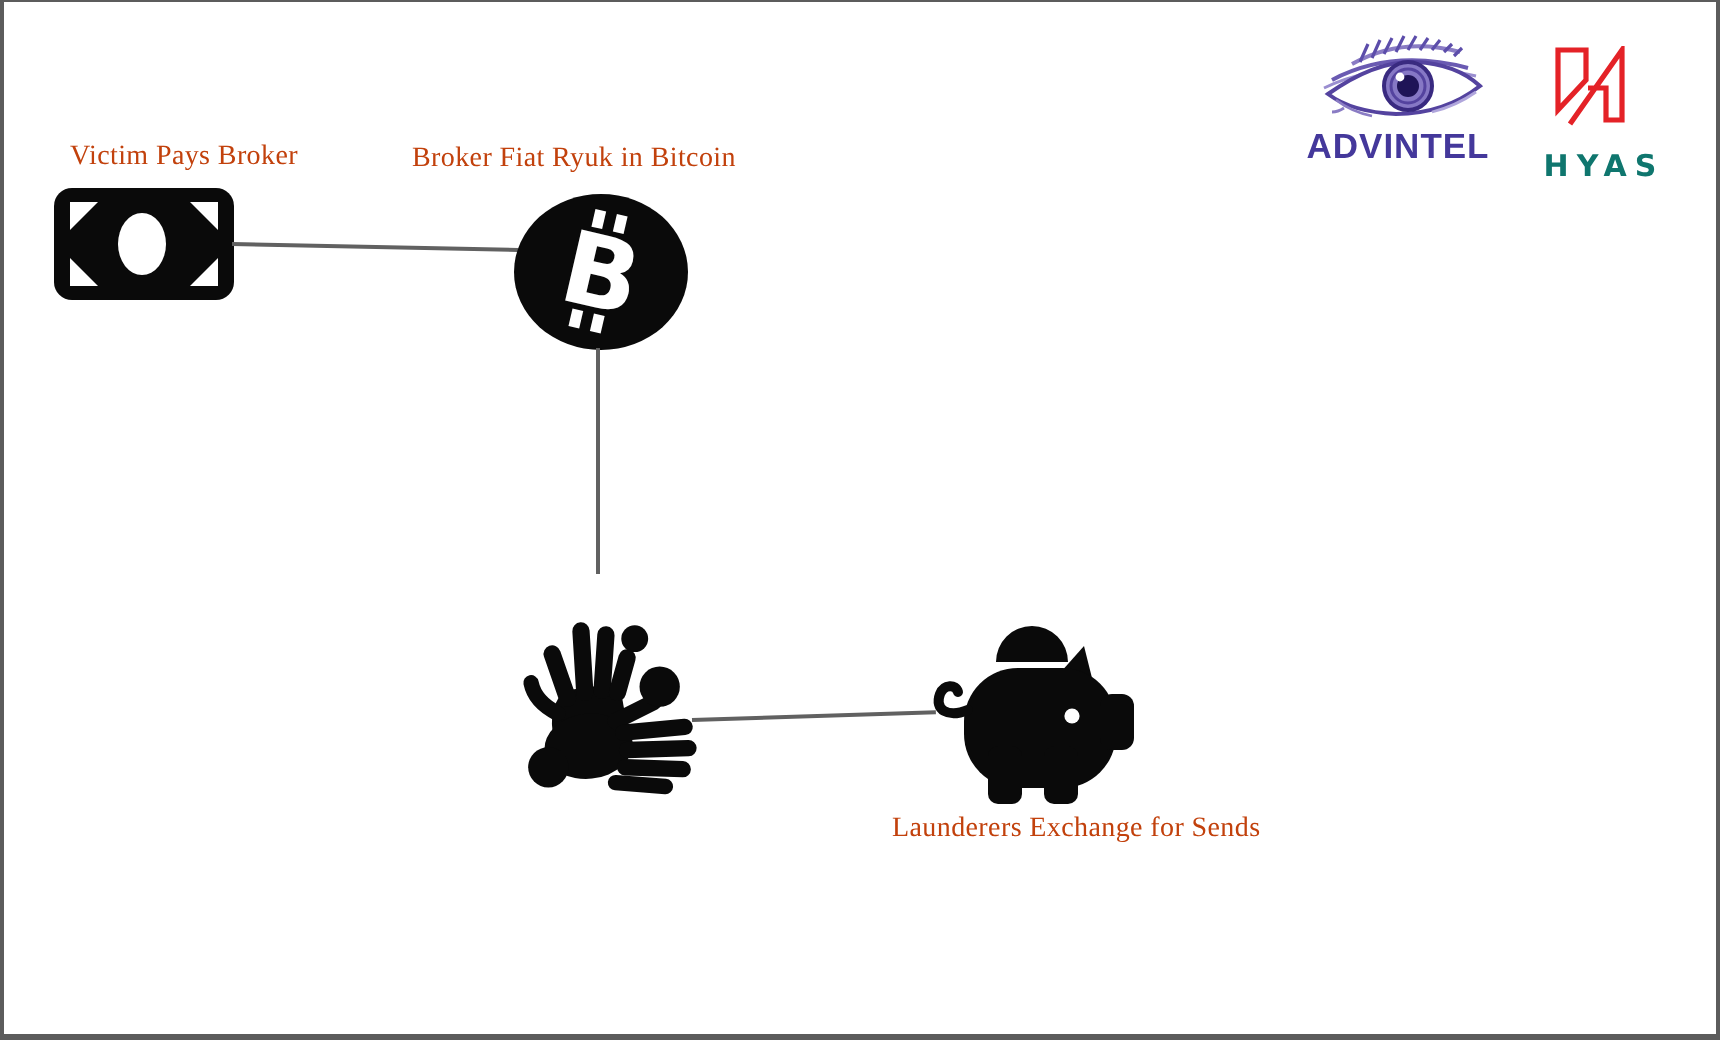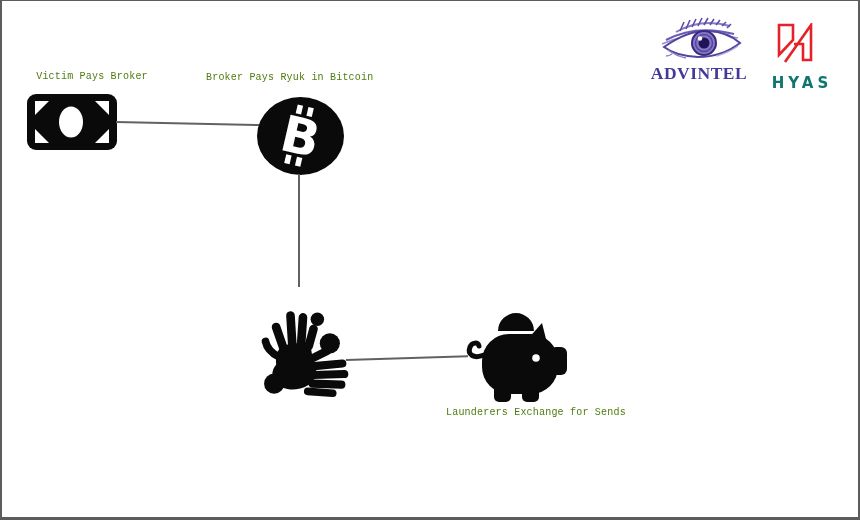--- a/index.html
+++ b/index.html
@@ -6,28 +6,28 @@
   body{width:860px;height:520px;overflow:hidden;background:#888;}
   .frame{
     position:relative;width:860px;height:520px;box-sizing:border-box;
     background:#ffffff;
     border-top:1px solid #5c5c5c;border-left:2px solid #5c5c5c;
     border-right:2px solid #5c5c5c;border-bottom:3px solid #5c5c5c;
     font-family:"DejaVu Serif", serif;
   }
   .abs{position:absolute;}
   .node-label{
-    font-size:10px;color:#4d7c0f;white-space:nowrap;
-    font-family:Liberation Mono, monospace;letter-spacing:0.2px;
+    font-size:14px;color:#c2410c;white-space:nowrap;
+    font-family:Liberation Serif, serif;letter-spacing:0.2px;
   }
   .connector{background:#616161;}
   .connector.h{height:2px;}
   .connector.v{width:2px;}
   .brand-advintel{
-    font-family:Liberation Serif, serif;font-weight:bold;
+    font-family:Liberation Sans, sans-serif;font-weight:bold;
     font-size:17.5px;color:#44389b;text-align:center;letter-spacing:0.5px;
   }
   .brand-hyas{
     font-family:"DejaVu Sans", sans-serif;font-weight:600;
     font-size:15px;color:#0f766e;text-align:center;letter-spacing:4px;
   }
   svg{display:block;}
 </style>
 </head>
 <body>
@@ -41,21 +41,21 @@
       <ellipse cx="45" cy="29" rx="12" ry="15.5" fill="#ffffff"></ellipse>
       <polygon points="9,8 23,8 9,22" fill="#ffffff"></polygon>
       <polygon points="83,8 83,22 69,8" fill="#ffffff"></polygon>
       <polygon points="9,50 9,36 23,50" fill="#ffffff"></polygon>
       <polygon points="83,50 69,50 83,36" fill="#ffffff"></polygon>
     </svg>
   </div>
 
   <div class="abs connector h" style="left:114px;top:120px;width:143px;transform:rotate(1.2deg);transform-origin:left center;"></div>
 
-  <div class="abs node-label" style="left:204px;top:71px;">Broker Pays Ryuk in Bitcoin</div>
+  <div class="abs node-label" style="left:204px;top:71px;">Broker Fiat Ryuk in Bitcoin</div>
   <div class="abs" style="left:255px;top:96px;width:87px;height:78px;">
     <svg width="87" height="78" viewBox="0 0 87 78">
       <ellipse cx="43.5" cy="39" rx="43.5" ry="39" fill="#0a0a0a"></ellipse>
       <g transform="translate(43.5,40) rotate(13)" fill="#ffffff">
         <rect x="-10" y="-31" width="5.5" height="9"></rect>
         <rect x="1" y="-31" width="5.5" height="9"></rect>
         <rect x="-10" y="20" width="5.5" height="9"></rect>
         <rect x="1" y="20" width="5.5" height="9"></rect>
         <text x="0" y="17" text-anchor="middle" font-family="DejaVu Sans, sans-serif" font-weight="bold" font-size="50">B</text>
       </g>

